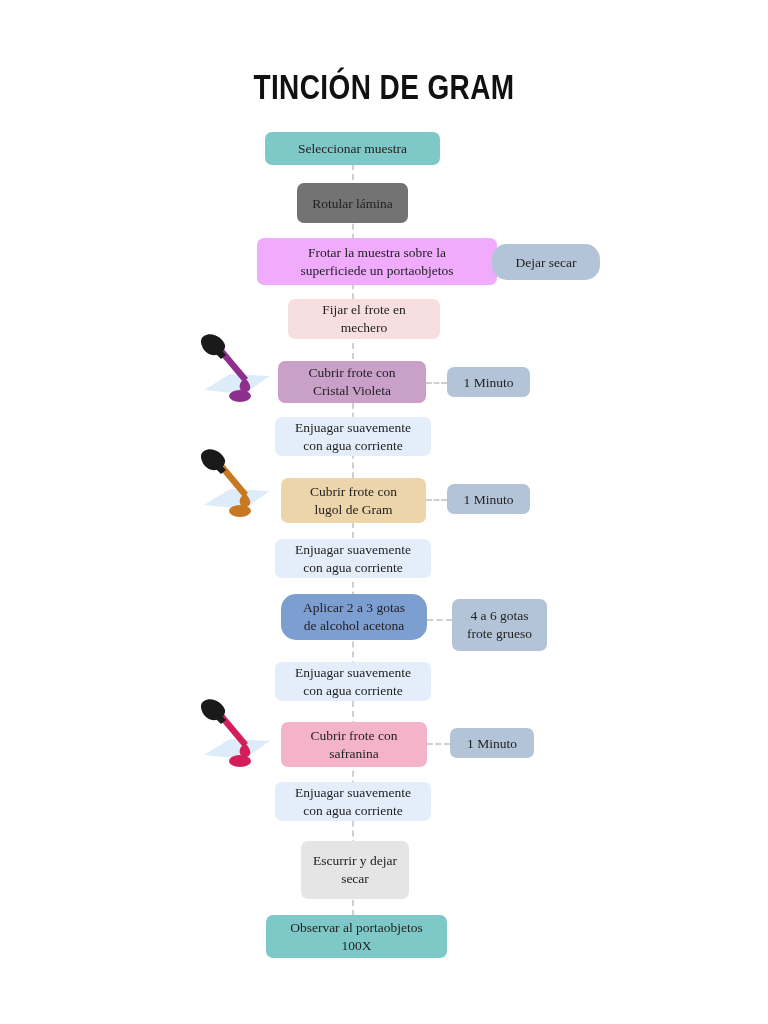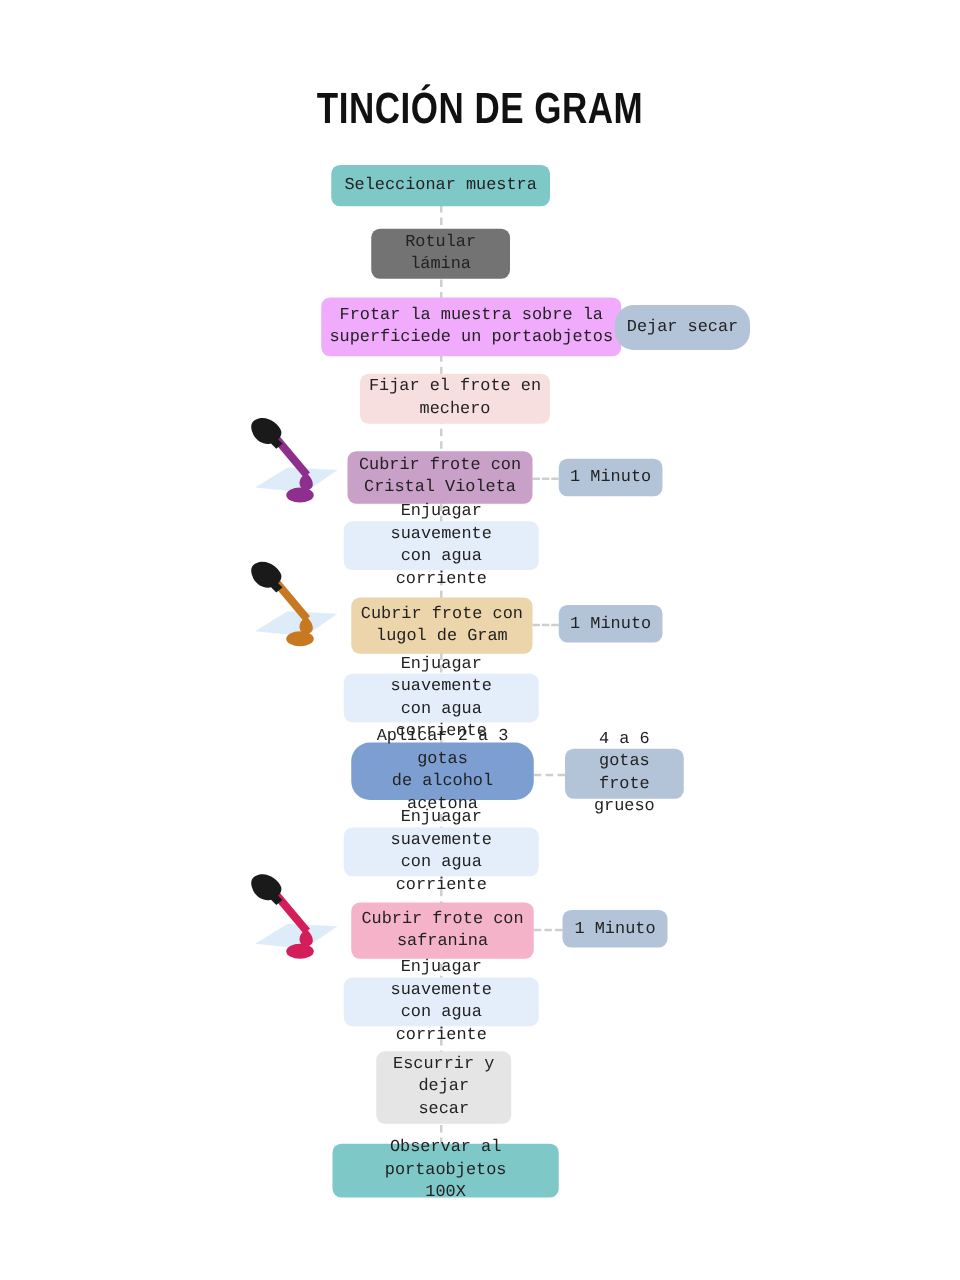--- a/index.html
+++ b/index.html
@@ -53,21 +53,21 @@
 
   
   .node {
     position: absolute;
     box-sizing: border-box;
     border-radius: 7px;
     display: flex;
     align-items: center;
     justify-content: center;
     text-align: center;
-    font-family: Liberation Mono, monospace;
+    font-family: Liberation Serif, serif;
     font-size: 13.5px;
     line-height: 17px;
     color: #222222;
     padding: 2px 6px;
     z-index: 3;
     white-space: pre-line;
   }
   .node.two-line { line-height: 18px; }
 
   
@@ -166,21 +166,21 @@
       <div class="node" style="left: 447px; top: 351px; width: 83px; height: 30px; background: rgb(180, 196, 216);">1 Minuto</div>
       <div class="node two-line" style="left: 275px; top: 401px; width: 156px; height: 39px; background: rgb(228, 238, 251);">Enjuagar suavemente
 con agua corriente</div>
       <div class="node two-line" style="left: 281px; top: 462px; width: 145px; height: 45px; background: rgb(236, 213, 170);">Cubrir frote con
 lugol de Gram</div>
       <div class="node" style="left: 447px; top: 468px; width: 83px; height: 30px; background: rgb(180, 196, 216);">1 Minuto</div>
       <div class="node two-line" style="left: 275px; top: 523px; width: 156px; height: 39px; background: rgb(228, 238, 251);">Enjuagar suavemente
 con agua corriente</div>
       <div class="node two-line" style="left: 281px; top: 578px; width: 146px; height: 46px; background: rgb(125, 158, 208); border-radius: 15px;">Aplicar 2 a 3 gotas
 de alcohol acetona</div>
-      <div class="node two-line" style="left: 452px; top: 583px; width: 95px; height: 40px; background: rgb(180, 196, 216);">4 a 6 gotas
+      <div class="node two-line" style="left: 452px; top: 583px; width: 95px; height: 52px; background: rgb(180, 196, 216);">4 a 6 gotas
 frote grueso</div>
       <div class="node two-line" style="left: 275px; top: 646px; width: 156px; height: 39px; background: rgb(228, 238, 251);">Enjuagar suavemente
 con agua corriente</div>
       <div class="node two-line" style="left: 281px; top: 706px; width: 146px; height: 45px; background: rgb(244, 179, 200);">Cubrir frote con
 safranina</div>
       <div class="node" style="left: 450px; top: 712px; width: 84px; height: 30px; background: rgb(180, 196, 216);">1 Minuto</div>
       <div class="node two-line" style="left: 275px; top: 766px; width: 156px; height: 39px; background: rgb(228, 238, 251);">Enjuagar suavemente
 con agua corriente</div>
       <div class="node two-line" style="left: 301px; top: 825px; width: 108px; height: 58px; background: #e5e5e5;">Escurrir y dejar
 secar</div>

